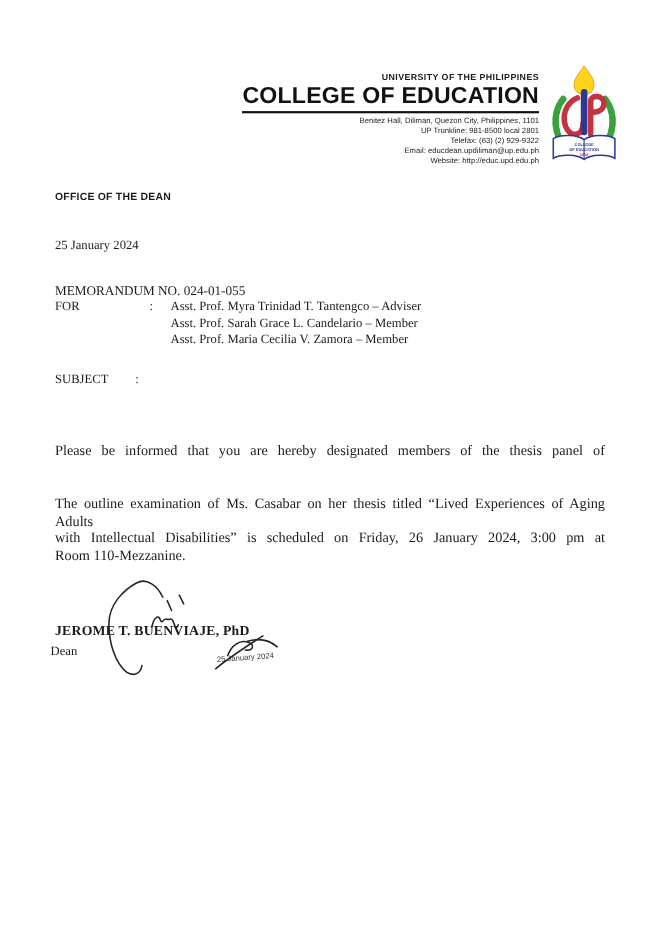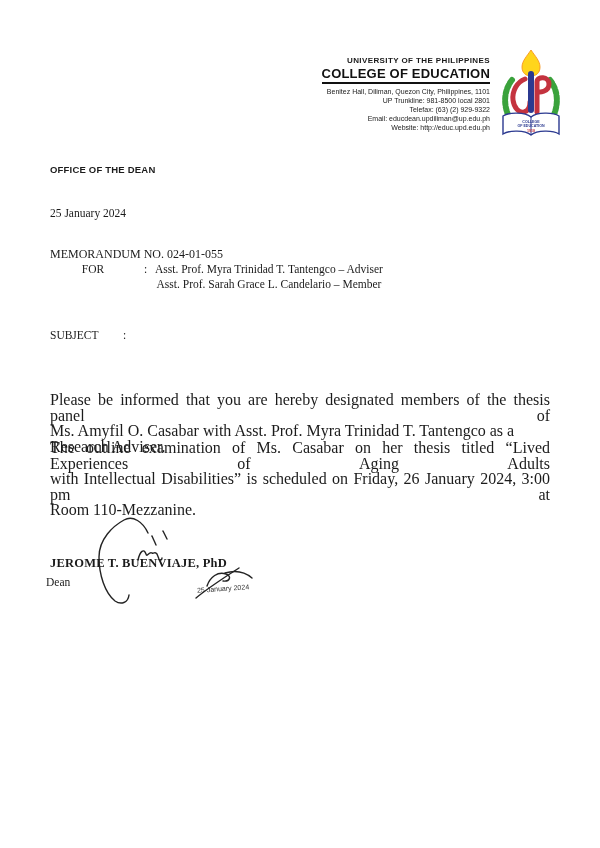--- a/index.html
+++ b/index.html
@@ -2,21 +2,21 @@
 <html><head>
 <meta charset="utf-8">
 <style>
   * { margin: 0; padding: 0; box-sizing: border-box; }
   html, body { background: #ffffff; }
   .page {
     position: relative;
     width: 600px;
     height: 640px;
     background: #ffffff;
-    margin: 4px auto;
+    margin: 14px auto;
     overflow: hidden;
     color: #1b1b1b;
     font-family: "Liberation Serif", "DejaVu Serif", serif;
   }
 
   
   .letterhead-text {
     position: absolute;
     top: 52px;
     right: 110px;
@@ -28,21 +28,21 @@
   }
   .univ-name {
     font-size: 8px;
     font-weight: 600;
     letter-spacing: 0.4px;
     color: #1a1a1a;
     margin-bottom: 1px;
   }
   .college-name {
     display: inline-block;
-    font-size: 13px;
+    font-size: 21px;
     font-weight: 700;
     letter-spacing: 0.2px;
     color: #111;
     border-bottom: 2px solid #111;
     padding-bottom: 1px;
     margin-bottom: 3px;
   }
   .contact-line {
     font-size: 7px;
     line-height: 9px;
@@ -78,40 +78,39 @@
     top: 243px;
     font-size: 12px;
   }
   .for-row {
     position: absolute;
     left: 50px;
     top: 258px;
     display: flex;
     font-size: 11.5px;
     line-height: 15px;
-    text-align: center;
   }
   .for-label-cell { width: 86px; }
   .for-colon-cell { width: 19px; }
   .subject-row {
     position: absolute;
     left: 50px;
     top: 324px;
     display: flex;
     font-size: 11.5px;
     line-height: 15px;
   }
   .subject-label-cell { width: 73px; }
   .subject-colon-cell { width: 35px; }
 
   .para {
     position: absolute;
     left: 50px;
     width: 500px;
-    font-size: 16px;
+    font-size: 13px;
     line-height: 15.5px;
   }
   .para-1 { top: 388px; }
   .para-2 { top: 436px; }
   .line-j { text-align: justify; text-align-last: justify; }
   .line-l { text-align: left; }
 
   
   .sig-name {
     position: absolute;
@@ -182,31 +181,31 @@
   <div class="doc-date">25 January 2024</div>
 
   <div class="memo-number">MEMORANDUM NO. 024-01-055</div>
 
   <div class="for-row">
     <div class="for-label-cell">FOR</div>
     <div class="for-colon-cell">:</div>
     <div>
       <div>Asst. Prof. Myra Trinidad T. Tantengco – Adviser</div>
       <div>Asst. Prof. Sarah Grace L. Candelario – Member</div>
+      <div>Asst. Prof. Maria Cecilia V. Zamora – Member</div>
     </div>
   </div>
 
   <div class="subject-row">
     <div class="subject-label-cell">SUBJECT</div>
     <div class="subject-colon-cell">:</div>
   </div>
 
   <div class="para para-1">
     <div class="line-j">Please be informed that you are hereby designated members of the thesis panel of</div>
-    <div class="line-l">Ms. Amyfil O. Casabar with Asst. Prof. Myra Trinidad T. Tantengco as a Research Adviser.</div>
   </div>
   <div class="para para-2">
     <div class="line-j">The outline examination of Ms. Casabar on her thesis titled “Lived Experiences of Aging Adults</div>
     <div class="line-j">with Intellectual Disabilities” is scheduled on Friday, 26 January 2024, 3:00 pm at</div>
     <div class="line-l">Room 110-Mezzanine.</div>
   </div>
 
   <div class="sig-name">JEROME T. BUENVIAJE, PhD</div>
   <div class="sig-title">Dean</div>
   <div class="stamp-date">25 January 2024</div>

